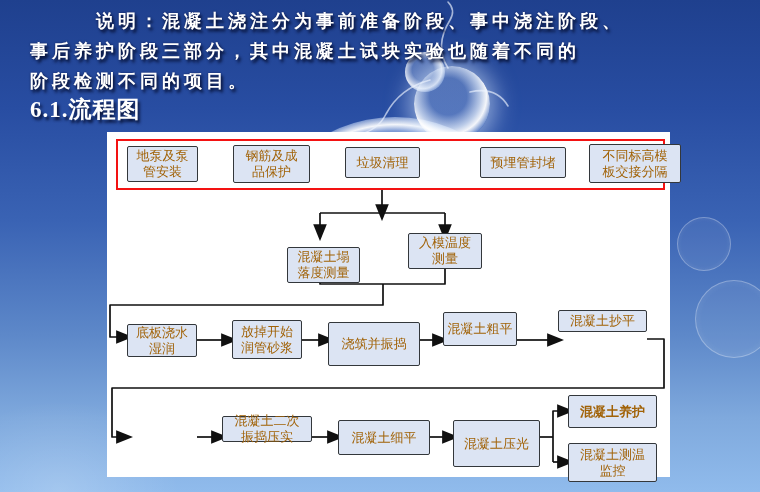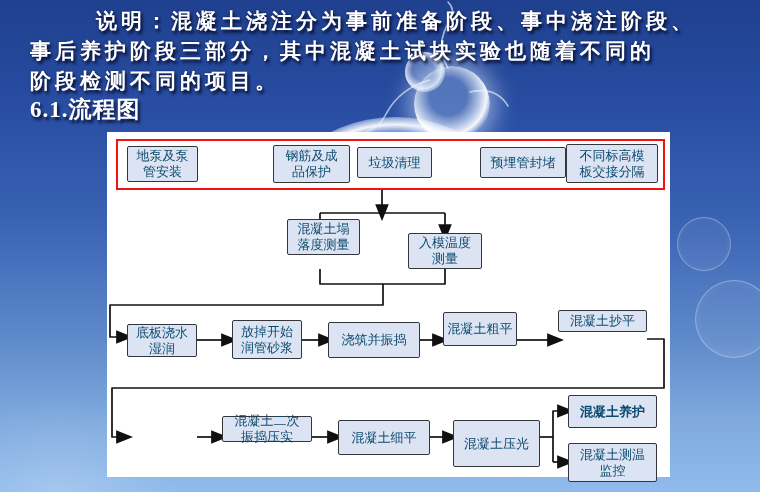--- a/index.html
+++ b/index.html
@@ -18,33 +18,33 @@
        background:radial-gradient(circle at 45% 45%, rgba(200,220,250,.25) 35%, rgba(255,255,255,.85) 60%, rgba(170,200,245,.35) 75%, rgba(160,195,245,0) 90%);}
   .ring-faint{border:1.5px solid rgba(255,255,255,.28);
        background:radial-gradient(circle, rgba(255,255,255,.06) 60%, rgba(255,255,255,.16) 90%, transparent 100%);}
   .ring-a{left:677px;top:217px;width:52px;height:52px;}
   .ring-b{left:695px;top:280px;width:76px;height:76px;}
   .glow-bl{left:-60px;top:400px;width:240px;height:180px;border-radius:50%;
        background:radial-gradient(ellipse, rgba(255,255,255,.18) 0%, transparent 70%);}
   svg.fx{position:absolute;left:0;top:0;pointer-events:none;}
   
   .intro{position:absolute;left:30px;top:6px;width:705px;color:#ffffff;
-       font-weight:bold;font-size:21px;line-height:30px;letter-spacing:4px;
+       font-weight:bold;font-size:18px;line-height:30px;letter-spacing:4px;
        text-shadow:2px 3px 3px rgba(5,15,50,.95),0 0 2px rgba(0,0,40,.6);}
   .intro .l1{padding-left:66px;}
   .section-title{position:absolute;left:30px;top:94px;color:#ffffff;
        font-weight:bold;font-size:23px;letter-spacing:1px;
        text-shadow:2px 3px 3px rgba(5,15,50,.95);}
   
   .panel{position:absolute;left:107px;top:132px;width:563px;height:345px;background:#ffffff;}
   .prep-frame{position:absolute;left:116px;top:139px;width:545px;height:47px;border:2px solid #f31212;}
   svg.connectors{position:absolute;left:0;top:0;pointer-events:none;}
   .node{position:absolute;display:flex;align-items:center;justify-content:center;
        background:#dce4f3;border:1.4px solid #33373b;border-radius:2px;
-       color:#0c4a6e;font-size:13px;line-height:16px;text-align:center;
+       color:#a16207;font-size:13px;line-height:16px;text-align:center;
        font-family:"Liberation Serif","DejaVu Serif",serif;box-sizing:border-box;}
   .node span{white-space:pre-line;}
 </style>
 </head>
 <body>
 
 <div class="slide">
 
   <div class="orb orb-large"></div>
   <div class="orb orb-small"></div>
@@ -96,53 +96,53 @@
       <path d="M553,462 H558" marker-end="url(#ah)"></path>
     </g>
   </svg>
 
   <div class="prep-frame"></div>
 
   <div class="node" style="left:127px;top:146px;width:71px;height:36px;">
       <span>地泵及泵
 管安装</span>
     </div>
-  <div class="node" style="left:233px;top:145px;width:77px;height:38px;margin-left:40px;">
+  <div class="node" style="left:233px;top:145px;width:77px;height:38px;">
       <span>钢筋及成
 品保护</span>
     </div>
-  <div class="node" style="left:345px;top:147px;width:75px;height:31px;margin-left:12px;">
+  <div class="node" style="left:345px;top:147px;width:75px;height:31px;">
       <span>垃圾清理</span>
     </div>
   <div class="node" style="left:452px;top:147px;width:86px;height:31px;margin-left:28px;">
       <span>预埋管封堵</span>
     </div>
-  <div class="node" style="left:566px;top:144px;width:92px;height:39px;">
+  <div class="node" style="left:589px;top:144px;width:92px;height:39px;">
       <span>不同标高模
 板交接分隔</span>
     </div>
 
-  <div class="node" style="left:287px;top:219px;width:73px;height:36px;">
+  <div class="node" style="left:287px;top:247px;width:73px;height:36px;">
       <span>混凝土塌
 落度测量</span>
     </div>
   <div class="node" style="left:408px;top:233px;width:74px;height:36px;">
       <span>入模温度
 测量</span>
     </div>
 
   <div class="node" style="left:127px;top:324px;width:70px;height:33px;">
       <span>底板浇水
 湿润</span>
     </div>
   <div class="node" style="left:232px;top:320px;width:70px;height:39px;">
       <span>放掉开始
 润管砂浆</span>
     </div>
-  <div class="node" style="left:328px;top:322px;width:92px;height:36px;">
+  <div class="node" style="left:328px;top:322px;width:92px;height:44px;">
       <span>浇筑并振捣</span>
     </div>
   <div class="node" style="left:443px;top:312px;width:74px;height:34px;">
       <span>混凝土粗平</span>
     </div>
   <div class="node" style="left:558px;top:310px;width:89px;height:22px;">
       <span>混凝土抄平</span>
     </div>
 
   <div class="node" style="left:222px;top:416px;width:90px;height:26px;">

